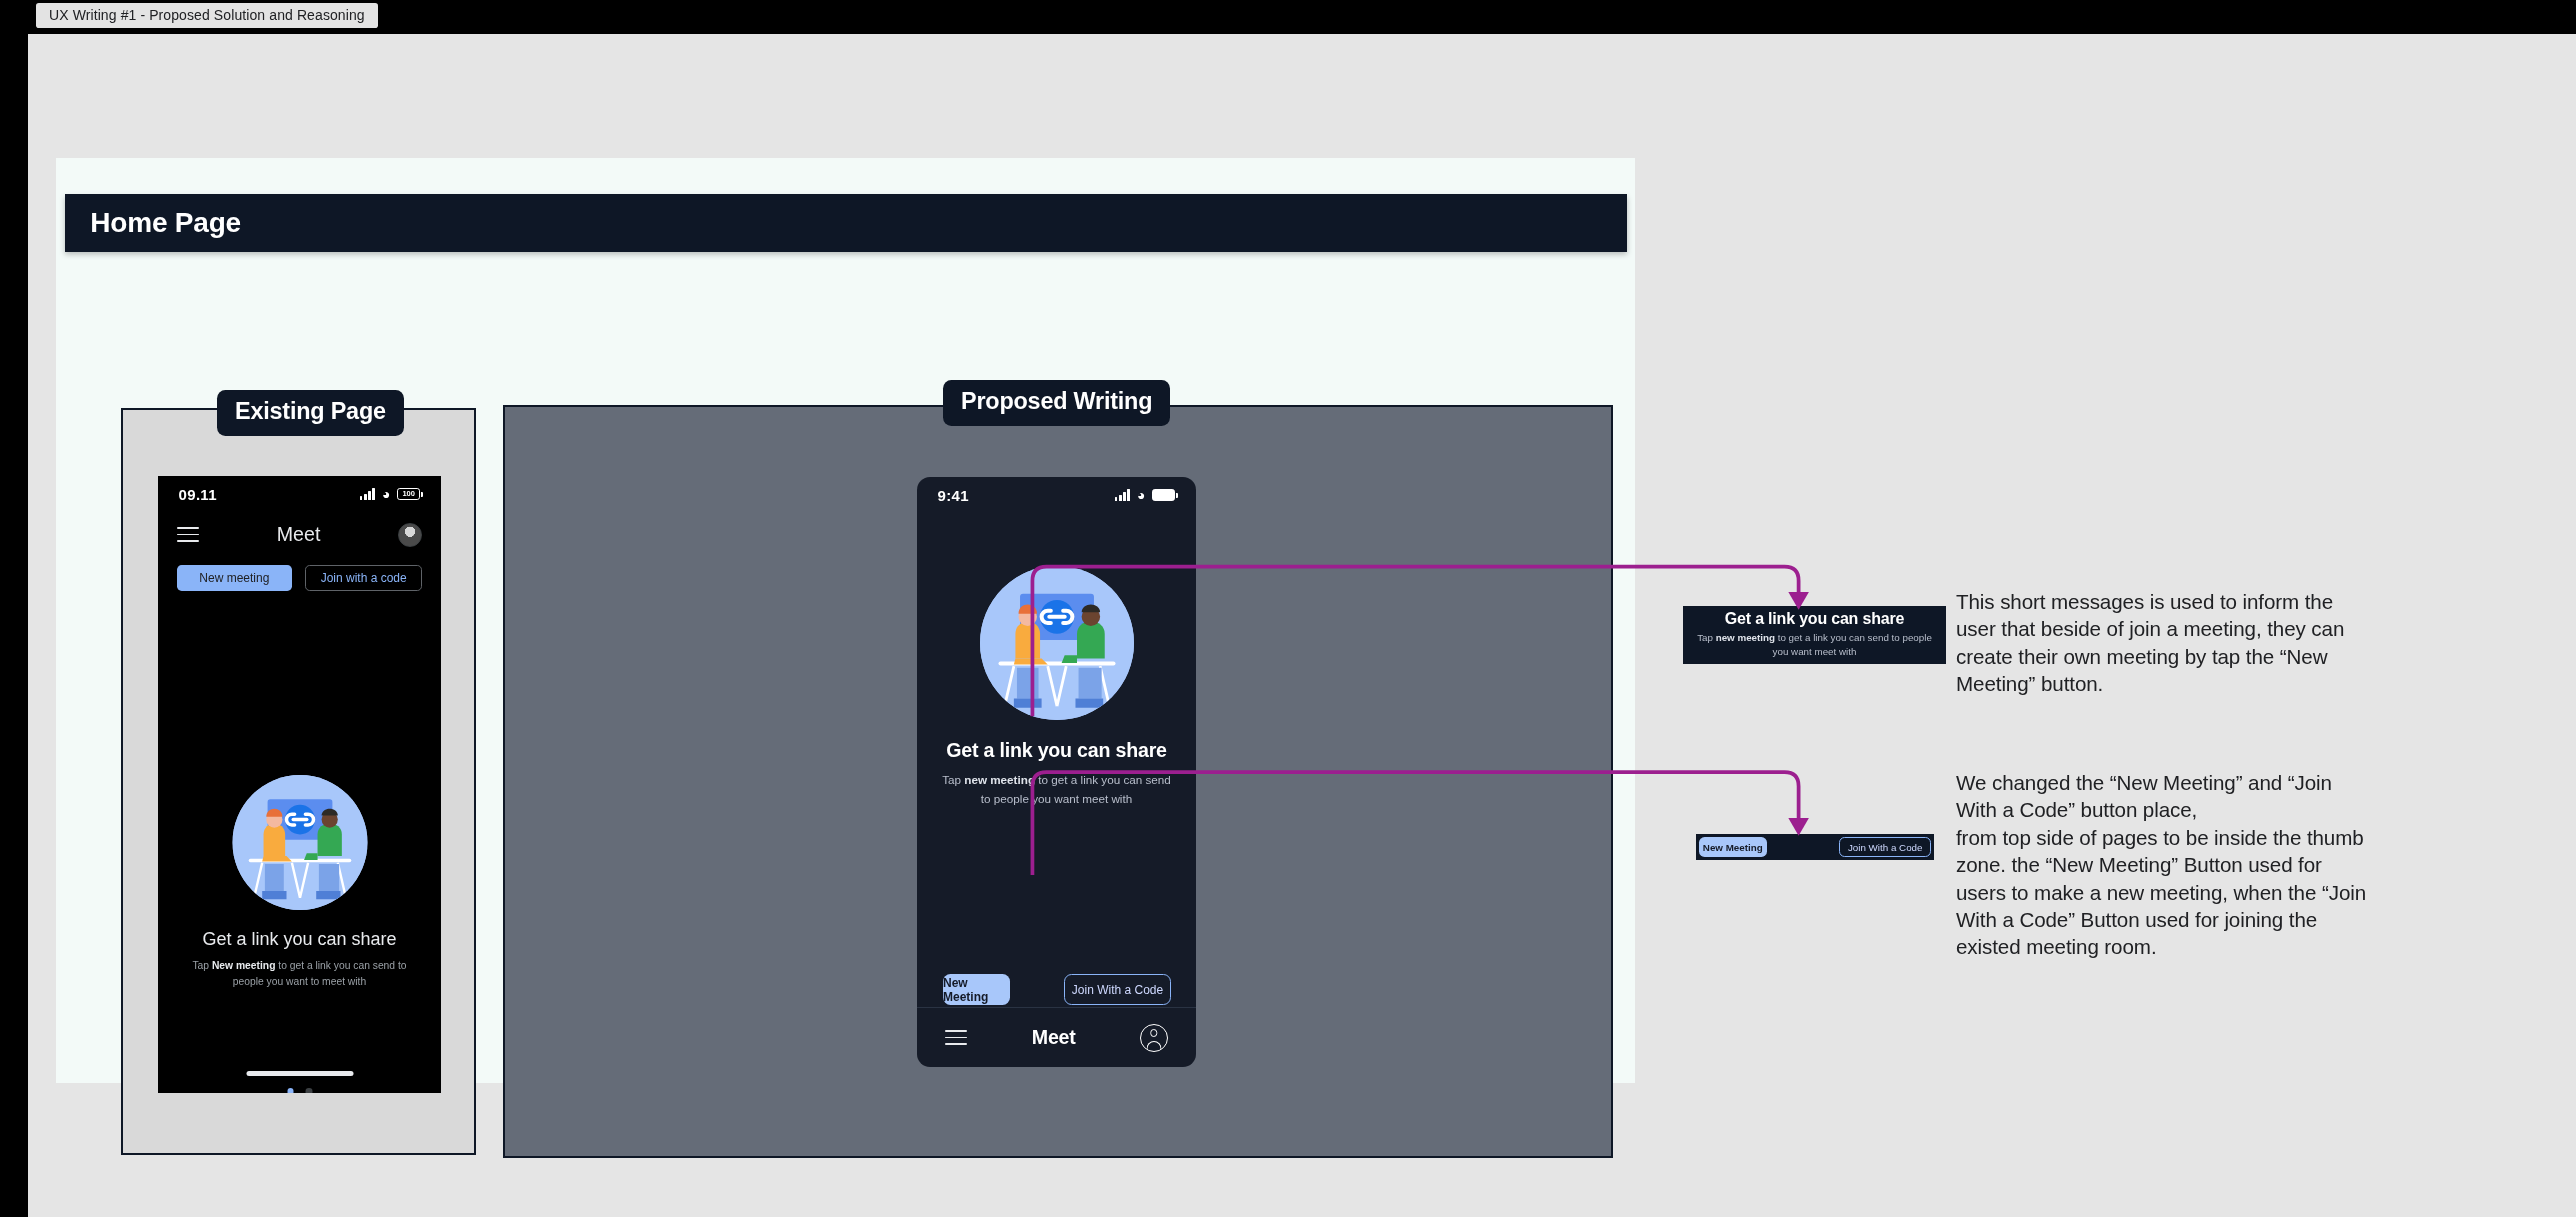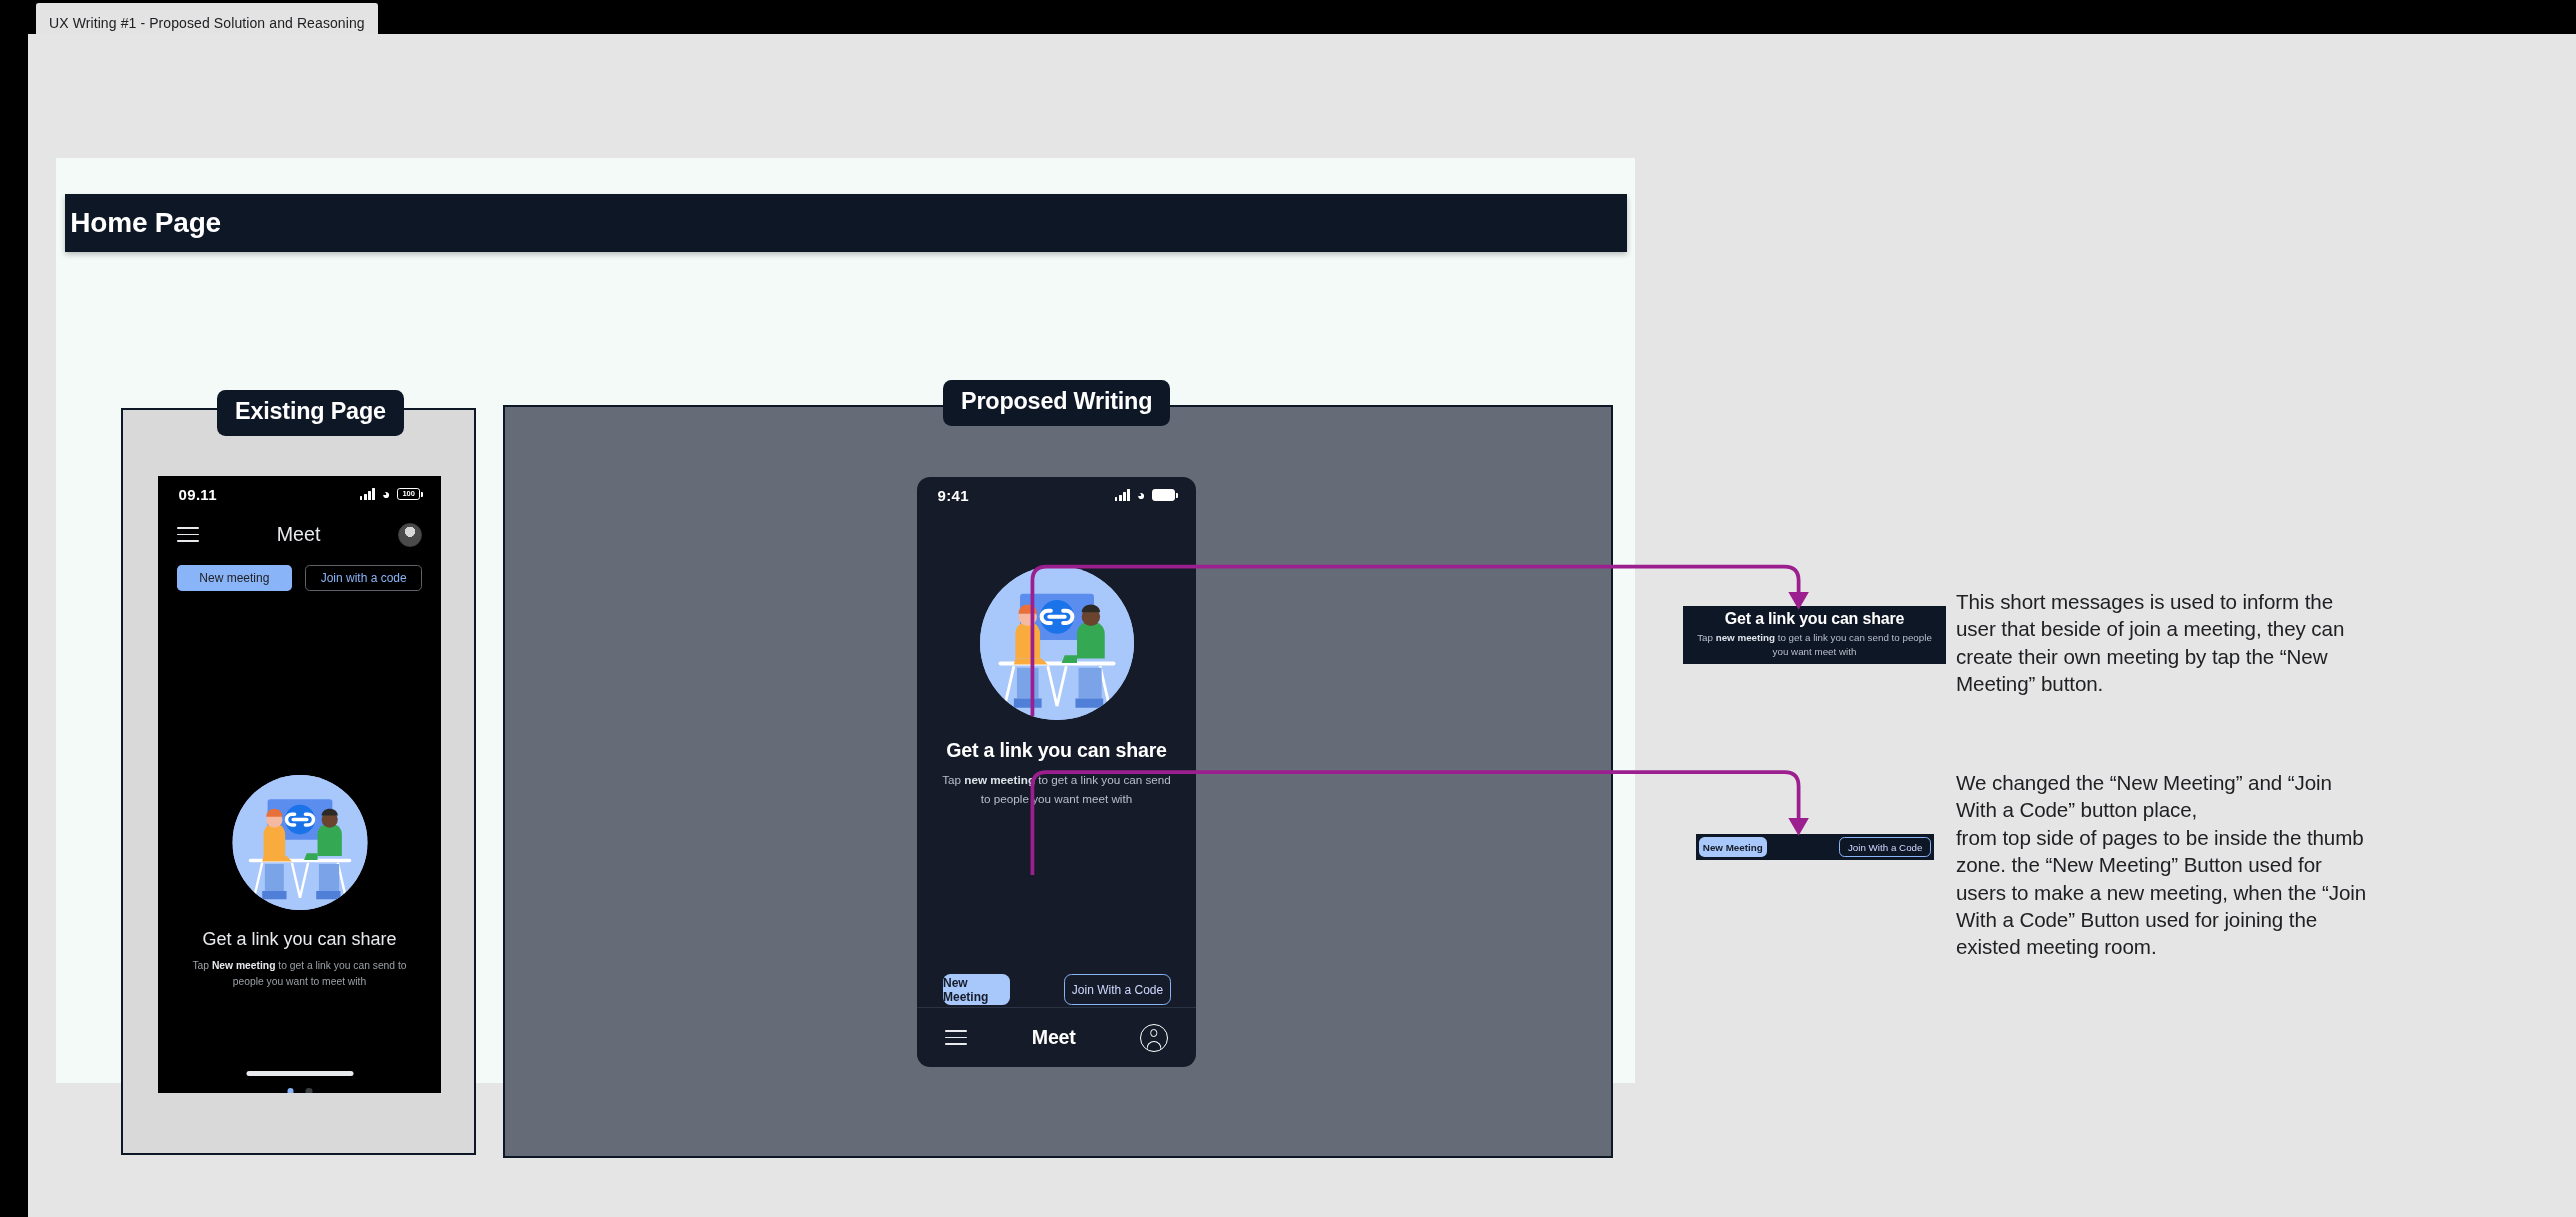--- a/index.html
+++ b/index.html
@@ -7,42 +7,42 @@
     width:2576px;height:1217px;
     background:#000000;
     font-family:"Liberation Sans","DejaVu Sans",sans-serif;
     overflow:hidden;position:relative;
   }
   
   .tabstrip{position:absolute;left:0;top:0;width:2576px;height:34px;background:#000;}
   .tab{
     position:absolute;left:36px;top:2.8px;height:25px;
     background:#e3e3e3;color:#202124;border-radius:2.8px;
-    display:flex;align-items:center;padding:8px 13px;
+    display:flex;align-items:center;padding:0 13px;
     font-size:14px;letter-spacing:0.1px;white-space:nowrap;
   }
   
   .page{
     position:absolute;left:28px;top:34px;
     width:2548px;height:1184px;background:#e5e5e5;
   }
   .board{
     position:absolute;left:28px;top:124px;
     width:1579px;height:925px;background:#f3faf8;
   }
   
   .hdr{
     position:absolute;left:9.3px;top:36px;
     width:1562px;height:58px;background:#0e1726;
     display:flex;align-items:center;
     box-shadow:0 2.8px 5.6px rgba(0,0,0,.25);
   }
   .hdr-title{
     color:#ffffff;font-size:28px;font-weight:700;
-    padding-left:5px;letter-spacing:-0.2px;
+    padding-left:25px;letter-spacing:-0.2px;
   }
   
   .badge{
     position:absolute;background:#0e1726;color:#fff;
     border-radius:8.4px;font-size:23.4px;font-weight:700;
     padding:8.4px 18px 10.3px;white-space:nowrap;z-index:9;
     letter-spacing:-0.2px;
   }
   .badge-existing{left:161px;top:232px;}
   .badge-proposed{left:887px;top:222px;}

